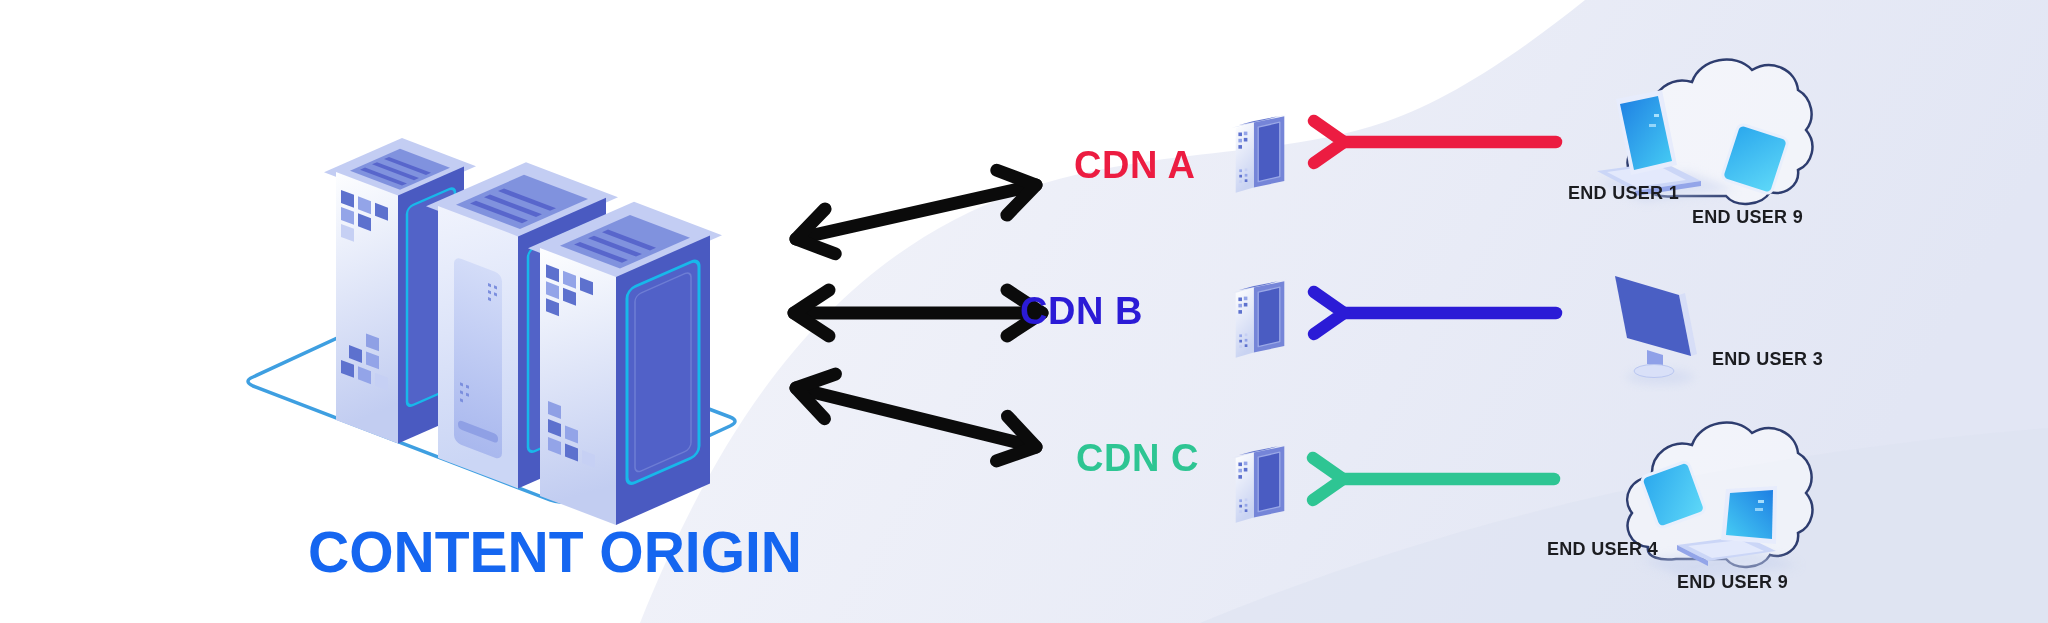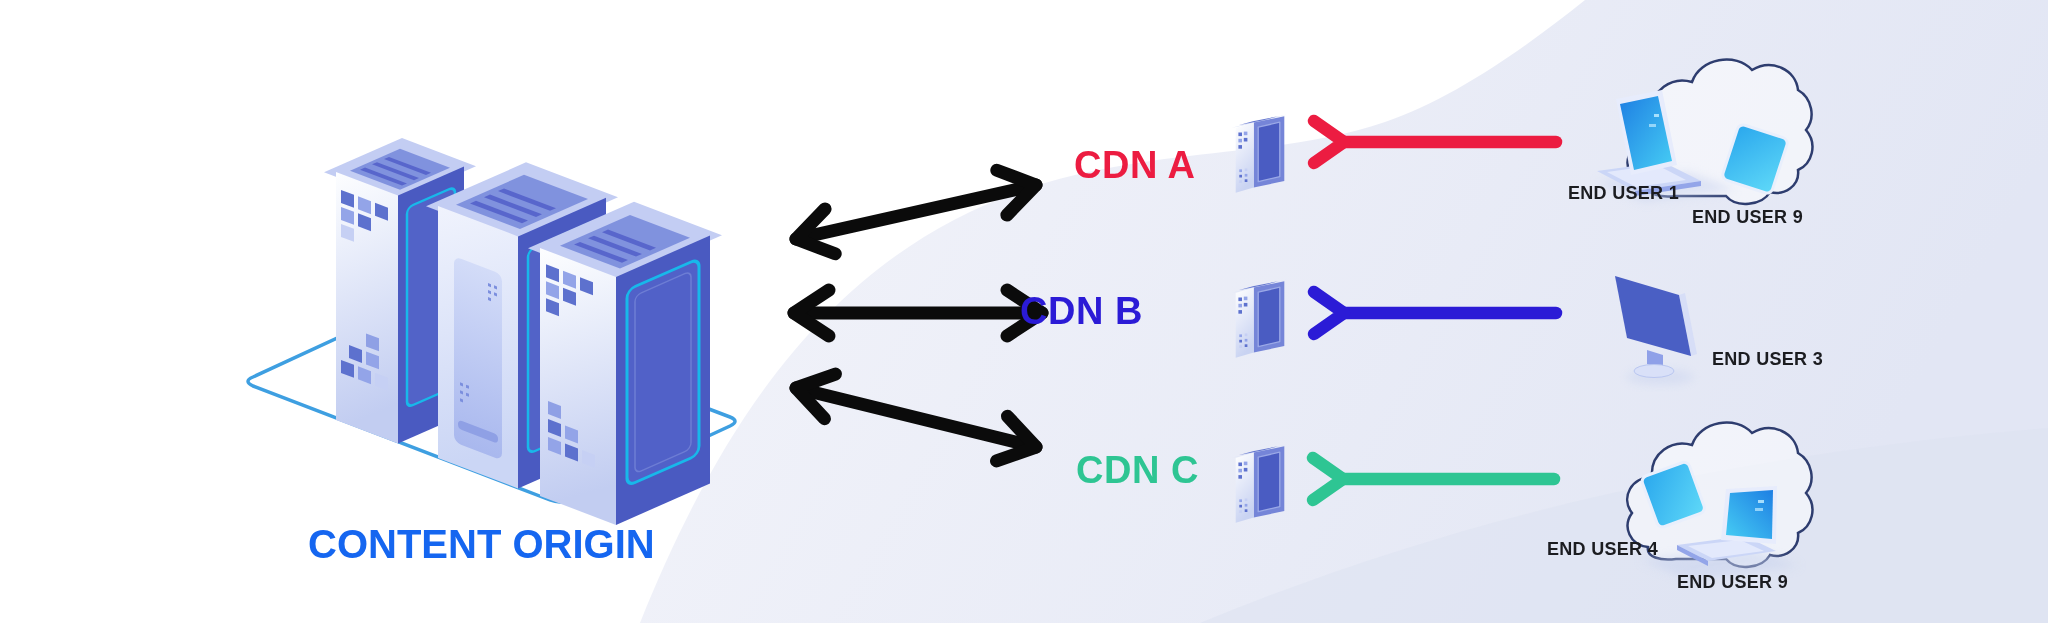--- a/index.html
+++ b/index.html
@@ -8,22 +8,22 @@
     width:2048px;height:623px;
     overflow:hidden;
     background:#ffffff;
     font-family:"Liberation Sans", sans-serif;
   }
   .stage svg.scene{position:absolute;left:0;top:0;}
   .label{position:absolute;line-height:1;white-space:nowrap;font-weight:bold;}
   .cdn-label{font-size:38px;letter-spacing:.5px;}
   .cdn-a{color:#EC1C41;left:1074px;top:146px;}
   .cdn-b{color:#2B1BD6;left:1020px;top:292px;}
-  .cdn-c{color:#2EC593;left:1076px;top:439px;margin-top:12px;}
-  .origin-label{color:#1566F0;font-size:40px;letter-spacing:0px;left:308px;top:524px;}
+  .cdn-c{color:#2EC593;left:1076px;top:439px;}
+  .origin-label{color:#1566F0;font-size:57px;letter-spacing:0px;left:308px;top:524px;}
   .eu-label{color:#1B1C20;font-size:18px;letter-spacing:.3px;}
   .eu-1{left:1568px;top:184px;}
   .eu-2{left:1692px;top:208px;}
   .eu-3{left:1712px;top:326px;margin-top:24px;}
   .eu-4{left:1547px;top:540px;text-align:center;}
   .eu-5{left:1677px;top:573px;}
 </style>
 </head>
 <body>
 

